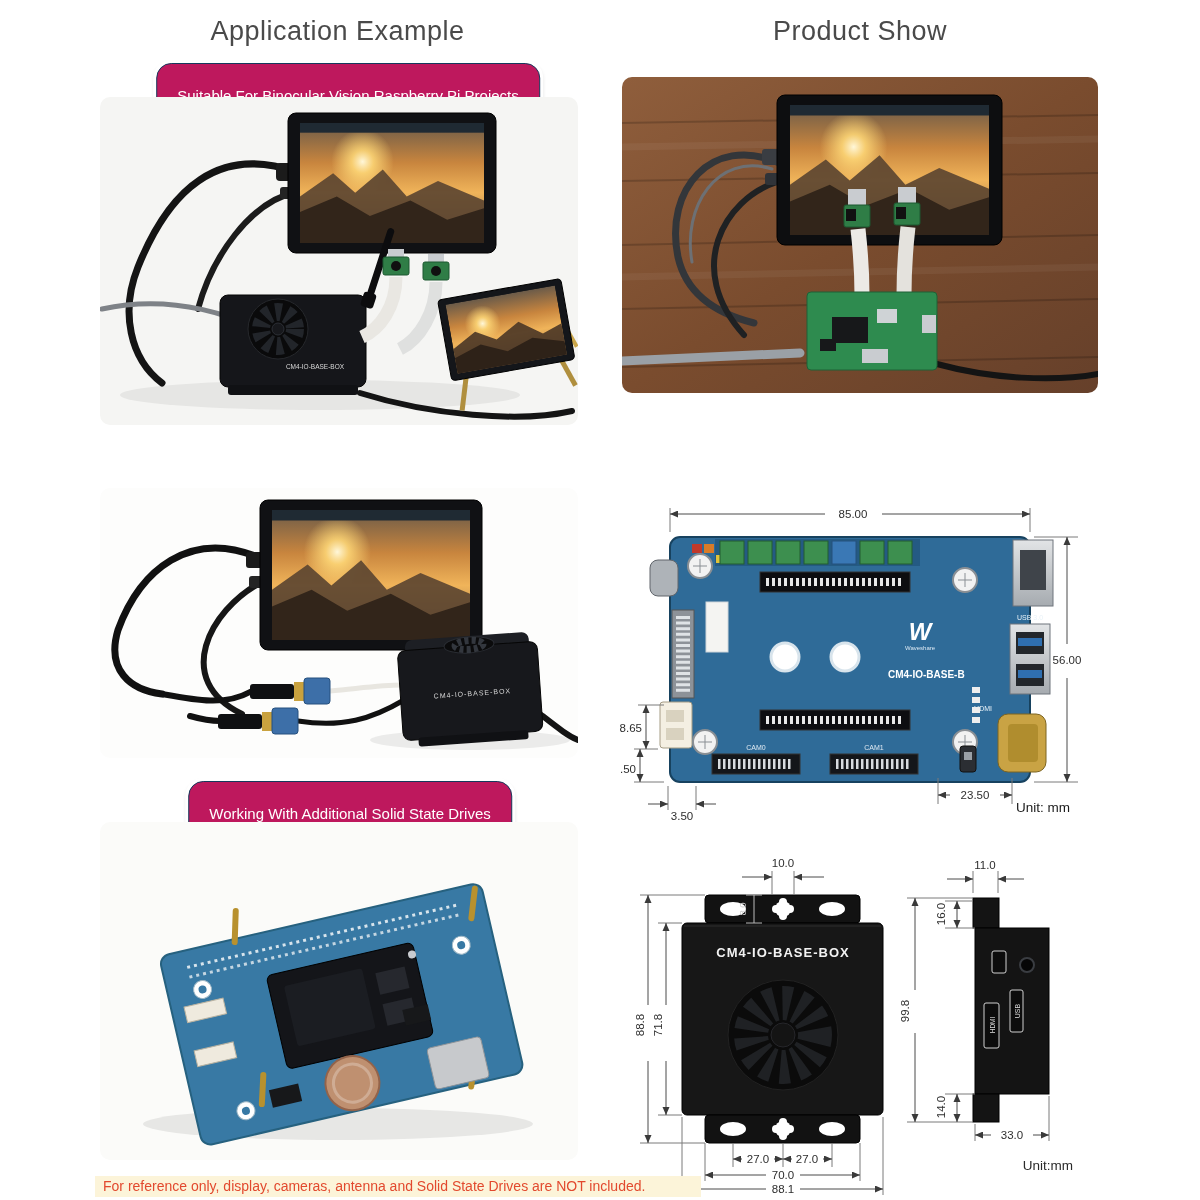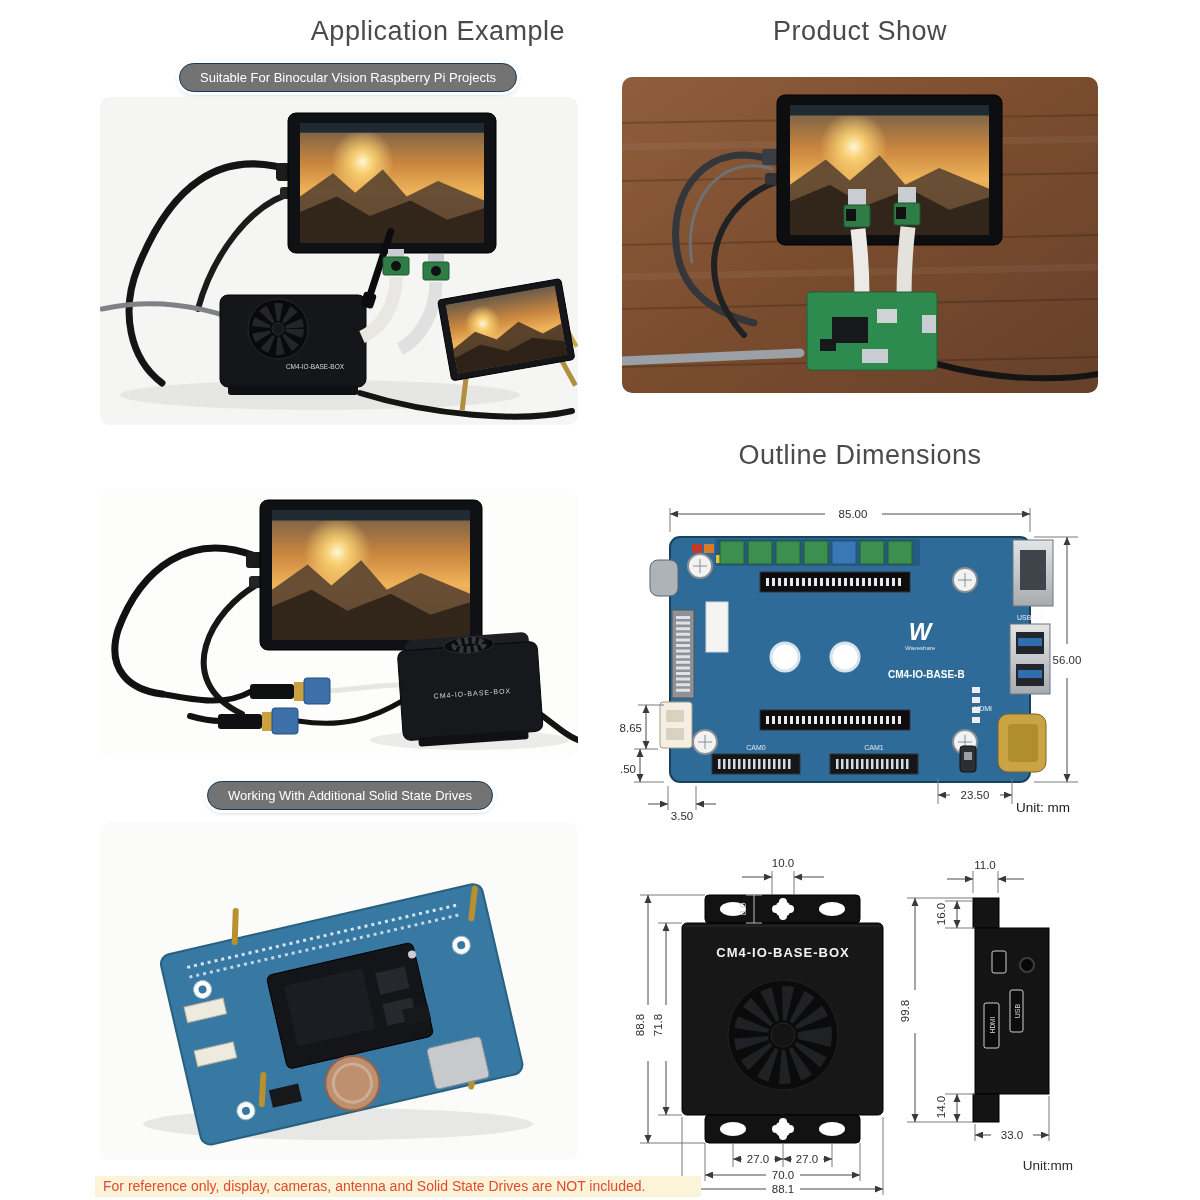--- a/index.html
+++ b/index.html
@@ -1,20 +1,20 @@
 <!DOCTYPE html>
 <html><head>
 <meta charset="utf-8">
 <style>
   html,body{margin:0;padding:0;background:#ffffff;}
   .canvas{position:relative;width:1200px;height:1200px;background:#ffffff;overflow:hidden;
           font-family:"Liberation Sans",sans-serif;}
   .heading{position:absolute;text-align:center;font-size:27px;color:#4a4a4a;letter-spacing:.5px;}
-  .banner{position:absolute;transform:translateX(-50%);background:#737373;color:#ffffff;
-          font-size:13px;line-height:1;padding:7px 20px;border-radius:15px;
+  .banner{position:absolute;transform:translateX(-50%);background:#be185d;color:#ffffff;
+          font-size:15px;line-height:1;padding:24px 20px;border-radius:15px;
           border:1px solid #16395c;box-shadow:0 0 0 3px #ffffff,0 2px 5px rgba(0,0,0,.30);
           white-space:nowrap;}
   .photo{position:absolute;}
   .photo svg{display:block;}
   .drawing{position:absolute;}
   svg text{font-family:"Liberation Sans",sans-serif;}
   .dim{stroke:#4a4a4a;stroke-width:1;fill:none;}
   .ext{stroke:#7a7a7a;stroke-width:1;fill:none;}
   .dimtxt{fill:#2e2e2e;font-size:11.5px;}
   .disclaimer{position:absolute;left:95px;top:1176px;width:606px;height:21px;
@@ -50,23 +50,22 @@
       </linearGradient>
       <marker id="arrE" markerWidth="9" markerHeight="8" refX="8" refY="3.5" orient="auto" markerUnits="userSpaceOnUse">
         <path d="M0,0 L8,3.5 L0,7 Z" fill="#3a3a3a"></path>
         </marker>
       <marker id="arrS" markerWidth="9" markerHeight="8" refX="0" refY="3.5" orient="auto" markerUnits="userSpaceOnUse">
         <path d="M8,0 L0,3.5 L8,7 Z" fill="#3a3a3a"></path>
         </marker>
     </defs>
   </svg>
 
-  <div class="heading" style="left:80px;top:16px;width:485px;text-align:right;">Application Example</div>
+  <div class="heading" style="left:95px;top:16px;width:485px;">Application Example</div>
   <div class="heading" style="left:620px;top:16px;width:480px;">Product Show</div>
-  <div class="heading" style="left:620px;top:440px;width:480px;">Outline Dimensions</div>
 
   <div class="banner" style="left:348px;top:63px;">Suitable For Binocular Vision Raspberry Pi Projects</div>
   <div class="banner" style="left:350px;top:781px;">Working With Additional Solid State Drives</div>
 
   <div class="photo" style="left:100px;top:97px;width:478px;height:328px;">
     <svg viewBox="0 0 478 328" width="478" height="328">
       <rect x="0" y="0" width="478" height="328" rx="10" fill="#f5f5f3"></rect>
       <ellipse cx="220" cy="298" rx="200" ry="15" fill="rgba(0,0,0,0.06)"></ellipse>
       <g fill="none" stroke-linecap="round">
         <path d="M196,75 C120,48 70,90 38,170 C20,215 30,262 62,286" stroke="#141414" stroke-width="7"></path>

